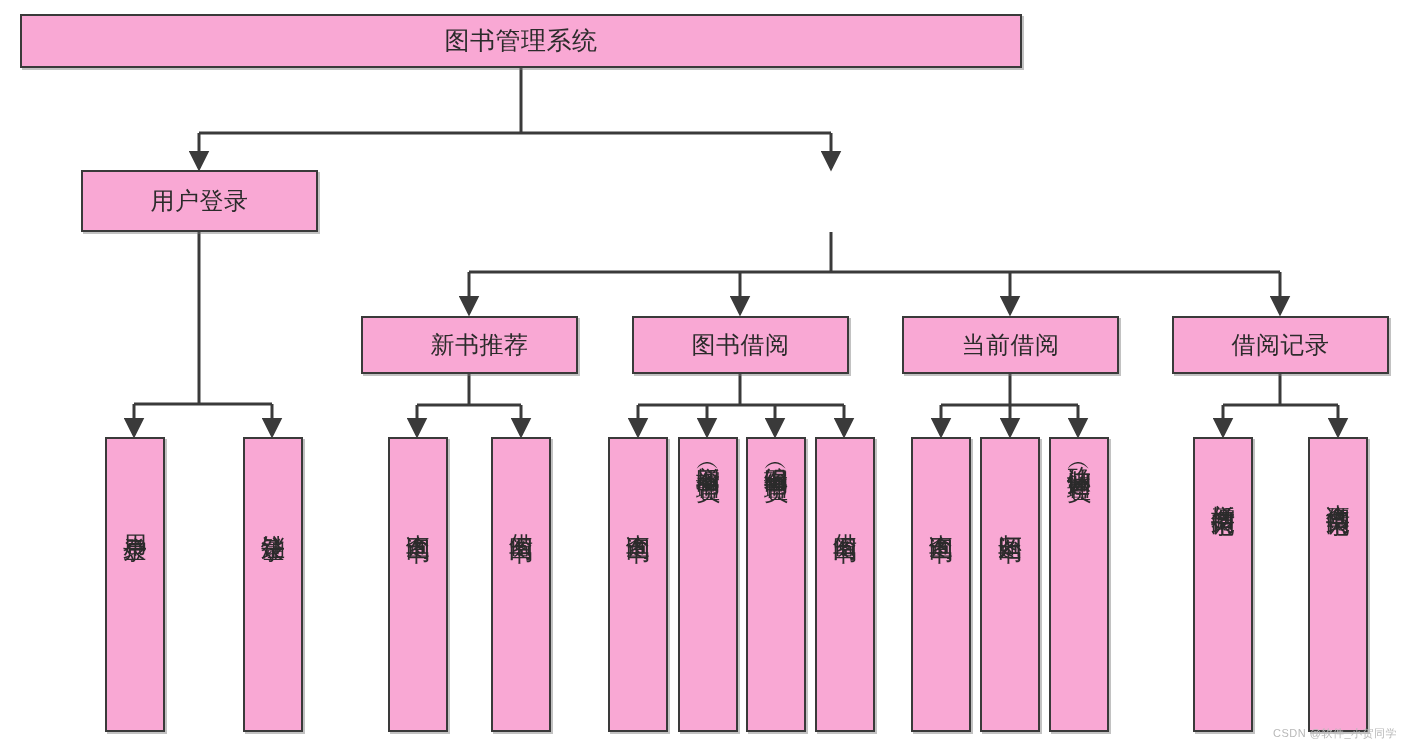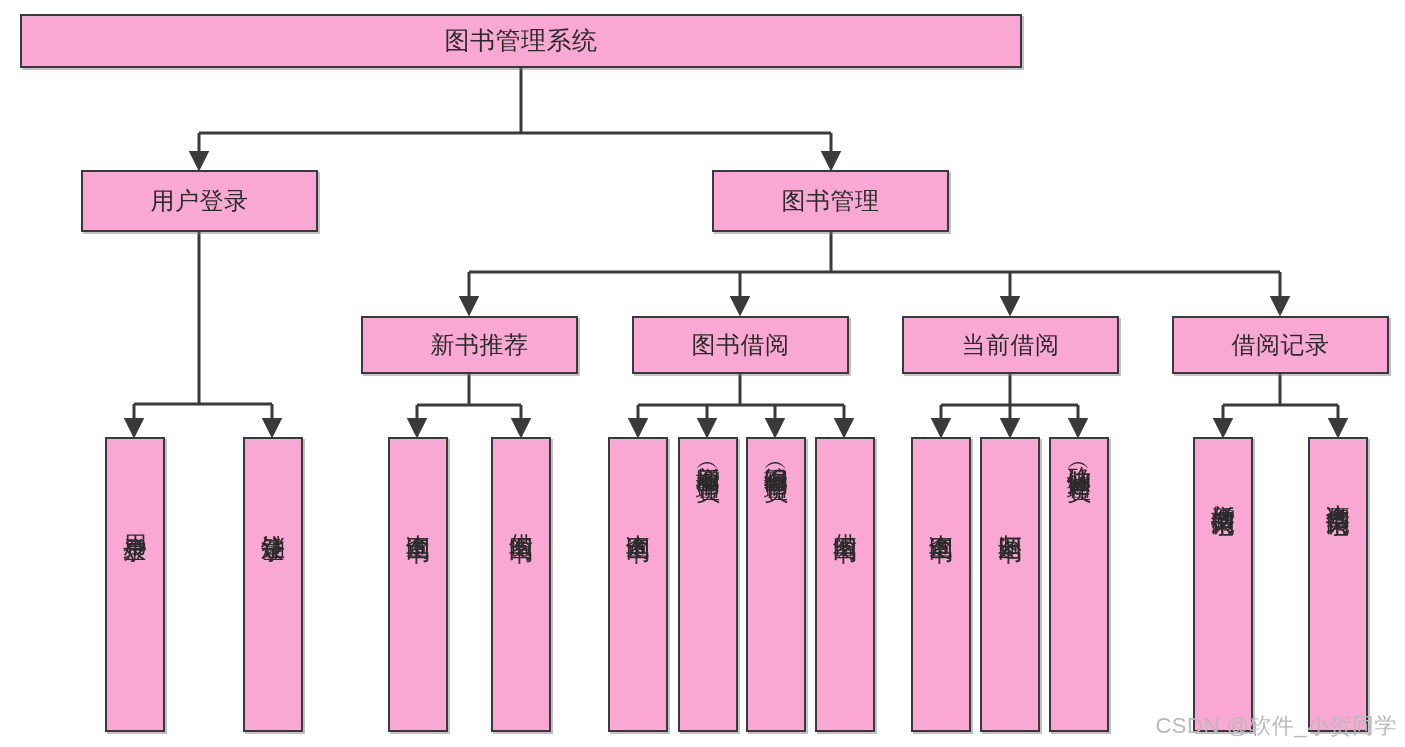--- a/index.html
+++ b/index.html
@@ -81,21 +81,21 @@
     line-height: 1;
     white-space: nowrap;
     text-align: left;
   }
 
   
   #watermark {
     position: absolute;
     right: 8px;
     bottom: 6px;
-    font-size: 22px;
+    font-size: 11px;
     color: #b9b9b9;
     letter-spacing: 0.5px;
     white-space: nowrap;
     user-select: none;
   }
 </style>
 </head>
 <body>
 
 <div id="diagram-root">
@@ -155,23 +155,20 @@
   </svg>
 
   <div class="node horiz root">
     <span class="label">图书管理系统</span>
   </div>
 
   <div class="node horiz" style="left:81px; top:170px; width:237px; height:62px;">
     <span class="label">用户登录</span>
   </div>
 
-  <div class="node horiz" style="left:712px; top:170px; width:237px; height:62px;">
-    <span class="label">图书管理</span>
-  </div>
 
   <div class="node horiz" style="left:361px; top:316px; width:217px; height:58px;padding-left:20px;">
     <span class="label">新书推荐</span>
   </div>
 
   <div class="node horiz" style="left:632px; top:316px; width:217px; height:58px;text-align:right;">
     <span class="label">图书借阅</span>
   </div>
 
   <div class="node horiz" style="left:902px; top:316px; width:217px; height:58px;">

